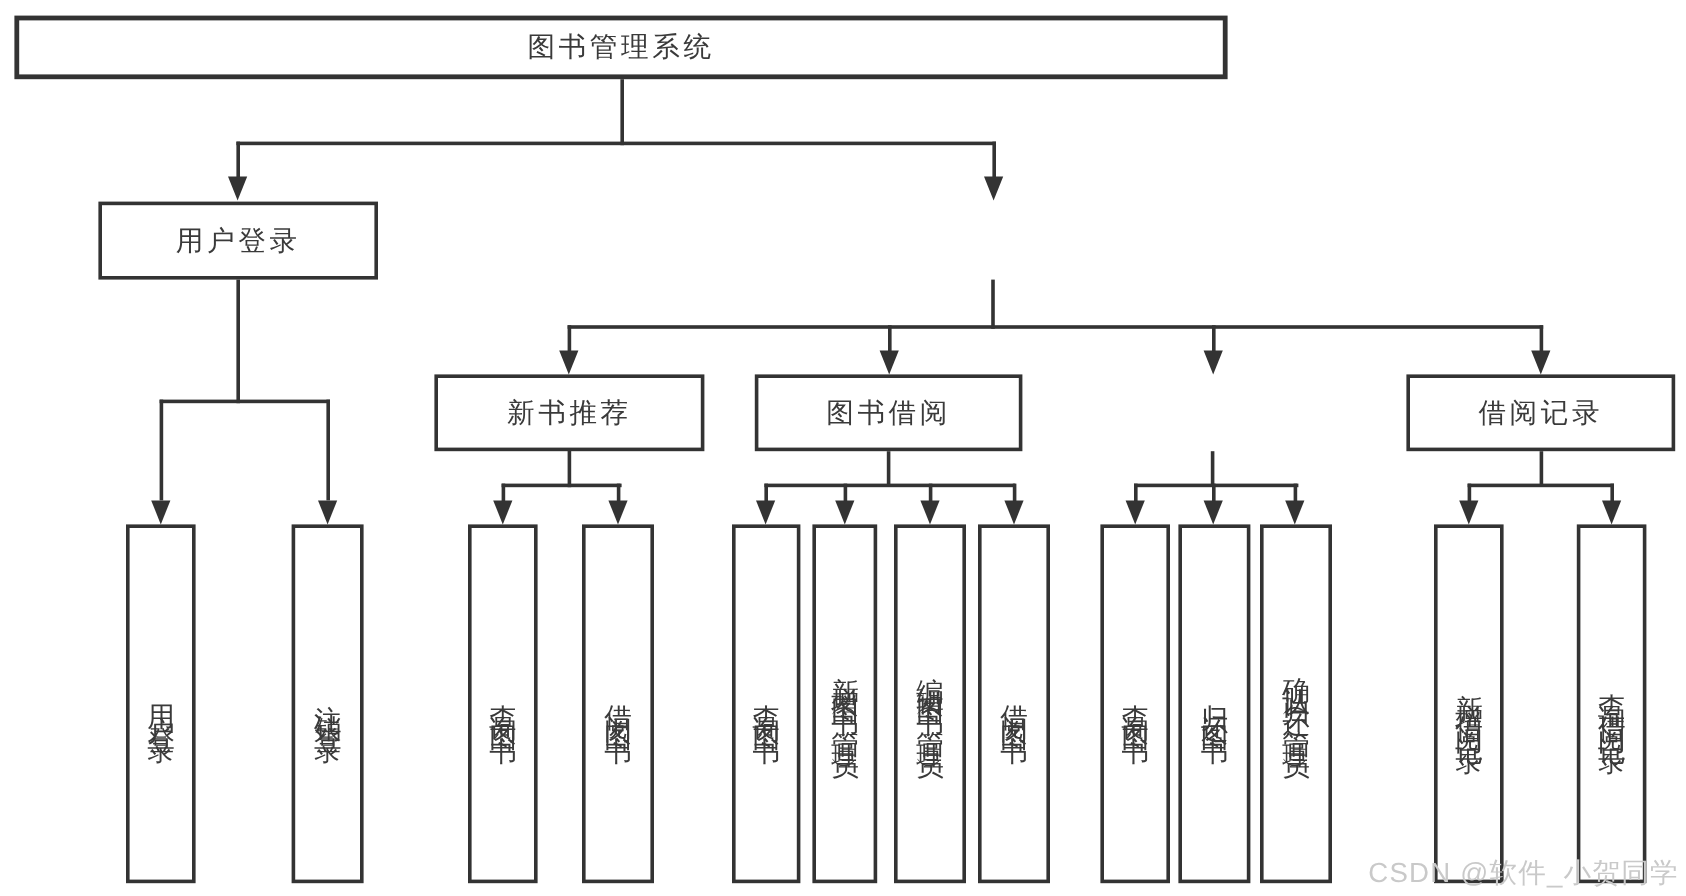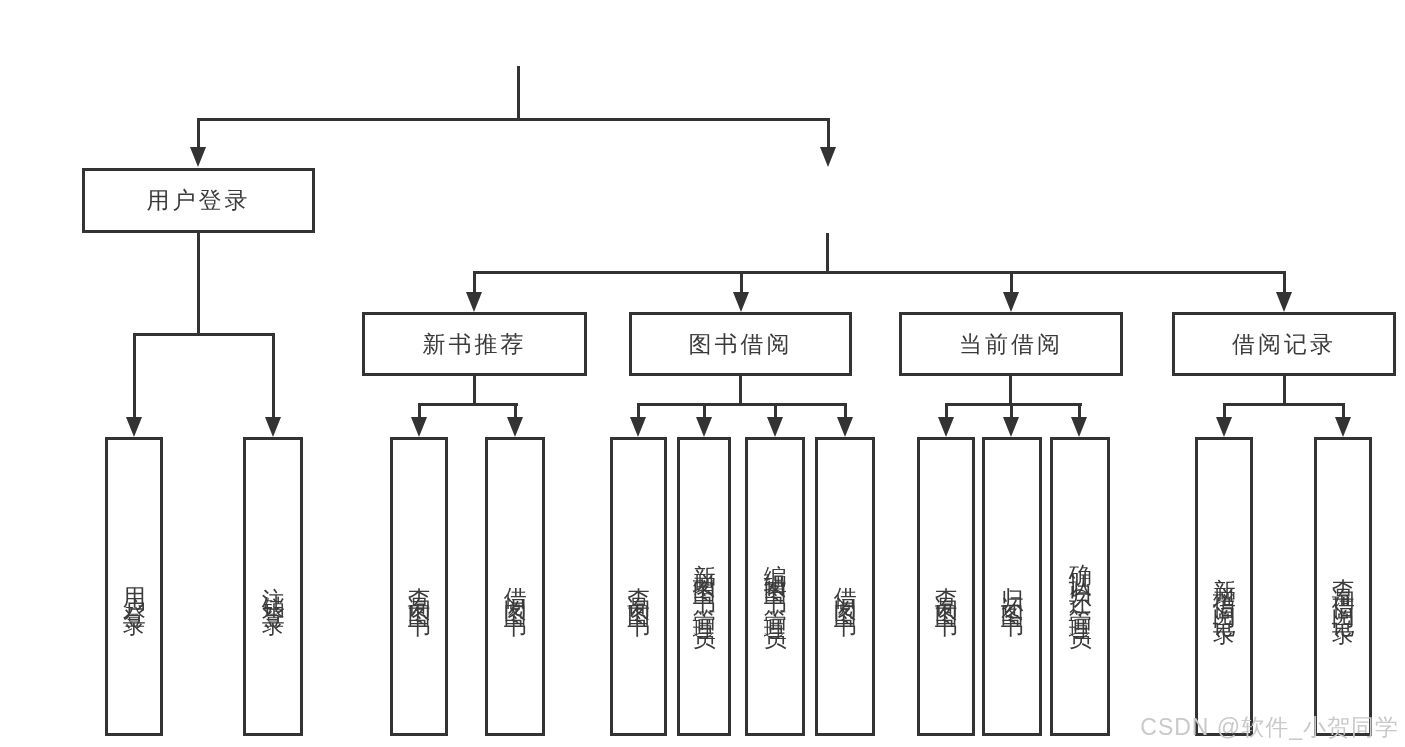--- a/index.html
+++ b/index.html
@@ -31,37 +31,37 @@
     position:absolute; right:6px; bottom:4px; z-index:5;
     font-size:23px; letter-spacing:1px; color:var(--watermark,#c9c9c9);
     white-space:nowrap;
   }
 </style>
 </head>
 <body>
 
 <div class="canvas">
 
+  <div class="box hbox root-box" style="left:12px; top:13px; width:1011px; height:53px;">
+    <span>图书管理系统</span>
+  </div>
 
   <div class="box hbox" style="left:82px; top:168px; width:233px; height:65px;">
     <span>用户登录</span>
   </div>
 
 
   <div class="box hbox" style="left:629px; top:312px; width:223px; height:64px;">
     <span>图书借阅</span>
   </div>
 
   <div class="box hbox" style="left:362px; top:312px; width:225px; height:64px;">
     <span>新书推荐</span>
   </div>
 
-  <div class="box hbox" style="left:899px; top:312px; width:224px; height:64px;">
-    <span>当前借阅</span>
-  </div>
 
   <div class="box hbox" style="left:1172px; top:312px; width:224px; height:64px;">
     <span>借阅记录</span>
   </div>
 
   <div class="box leaf" style="left:105px; top:437px; width:58px; height:299px;">
     <span class="vlabel">用户登录</span>
   </div>
 
   <div class="box leaf" style="left:243px; top:437px; width:60px; height:299px;">

